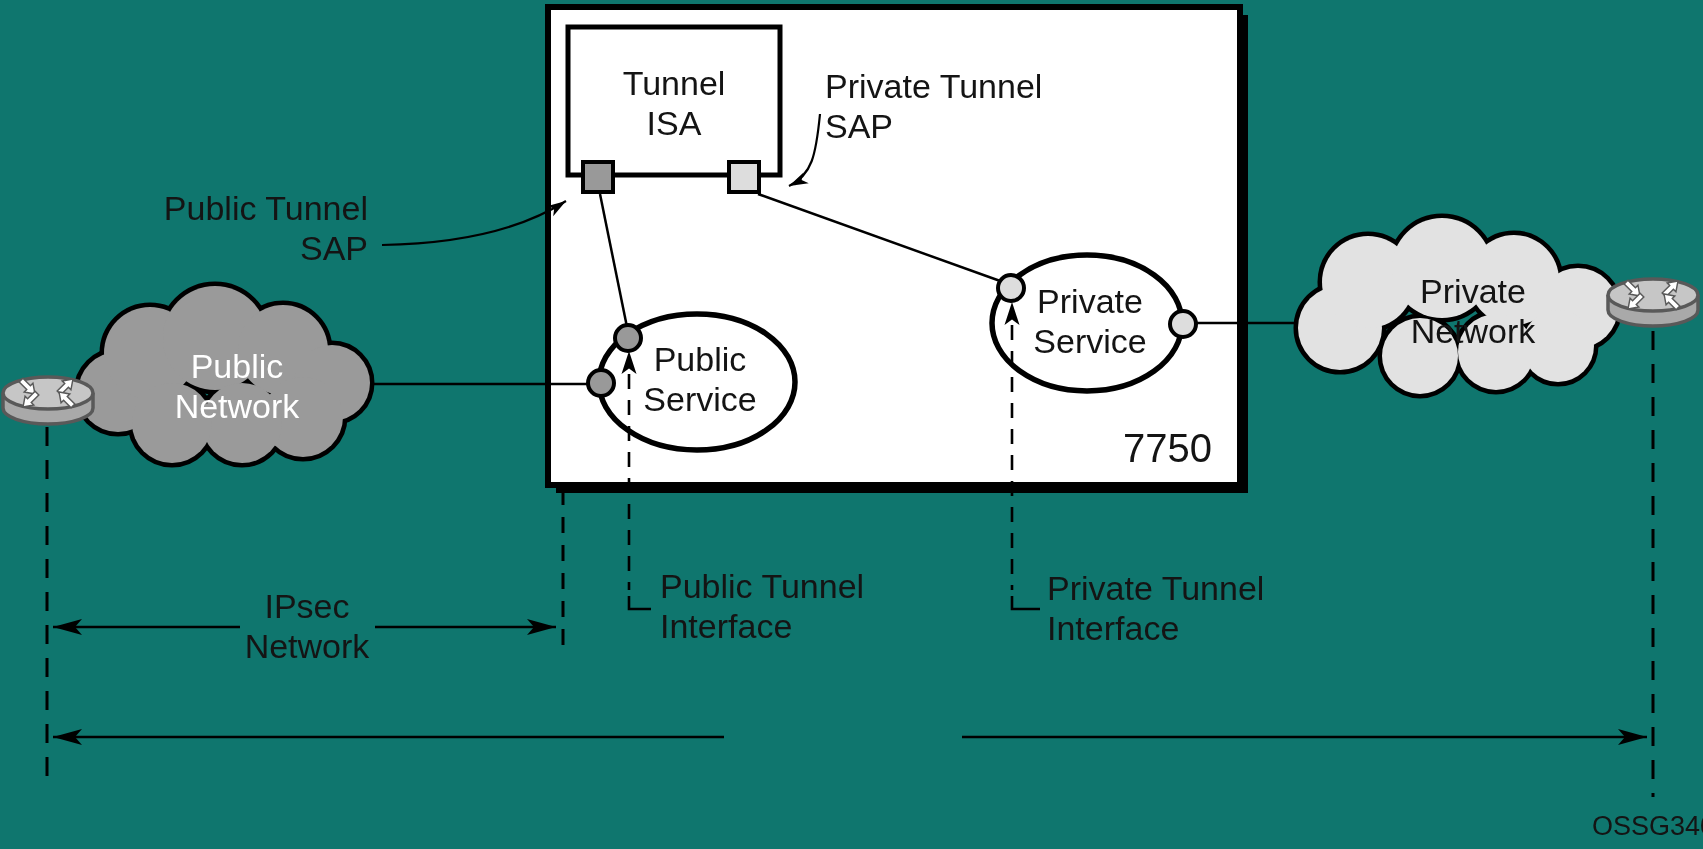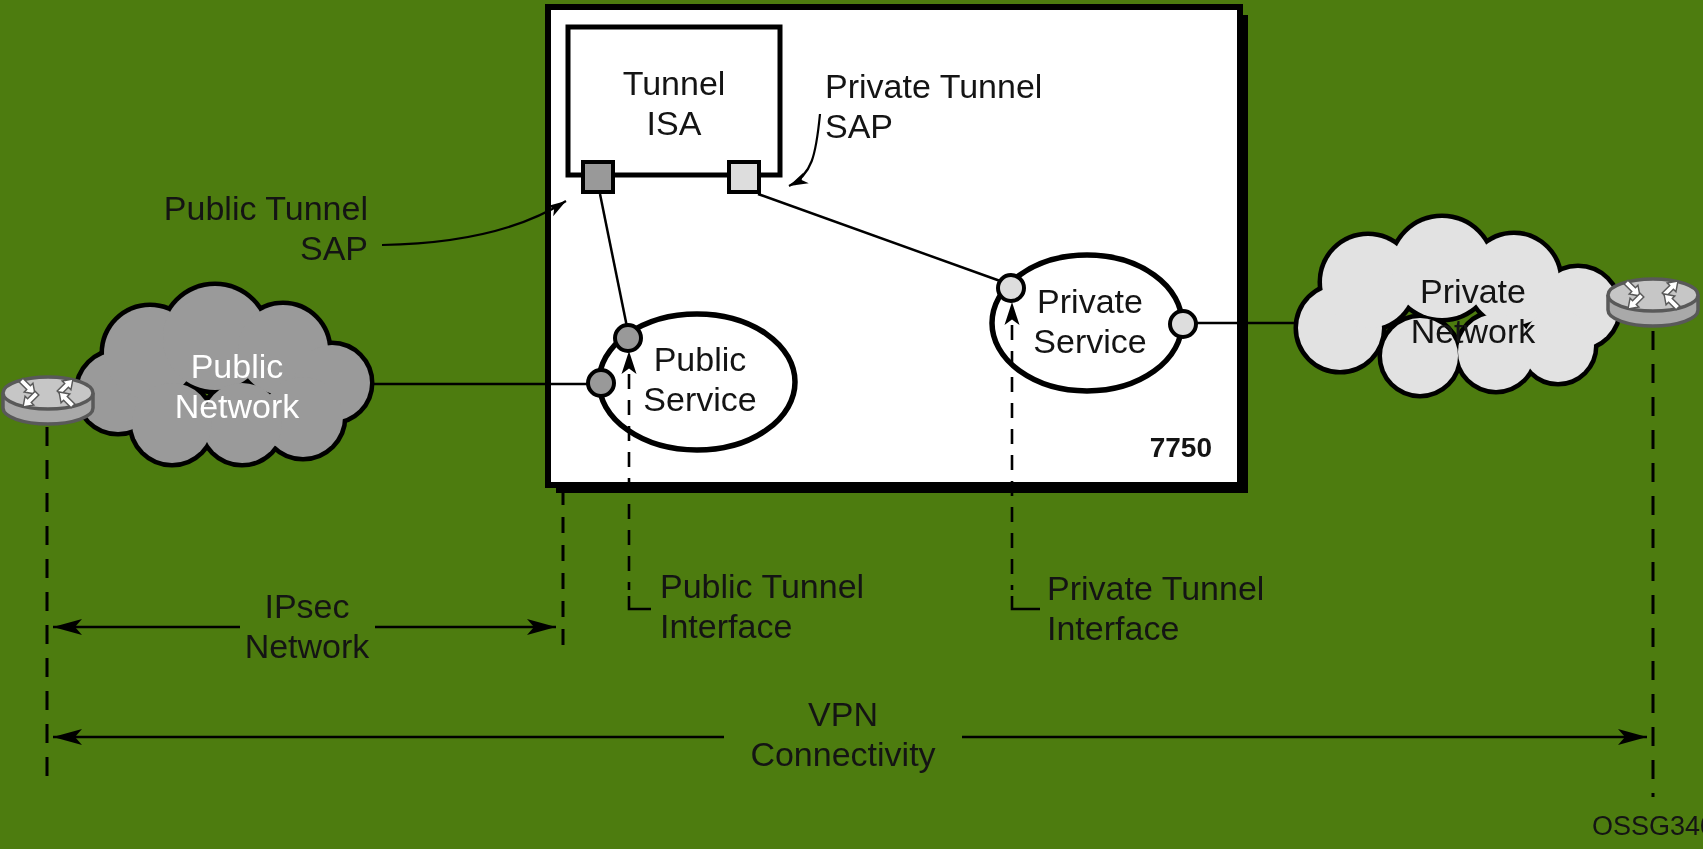--- a/index.html
+++ b/index.html
@@ -1,24 +1,24 @@
 <!DOCTYPE html>
 <html><head>
 <meta charset="utf-8">
 <style>
   html,body{margin:0;padding:0;background:#fff;}
-  #canvas{position:relative;width:1703px;height:849px;background:#4d7c0f;overflow:hidden;
+  #canvas{position:relative;width:1703px;height:849px;background:#0f766e;overflow:hidden;
           font-family:"Liberation Sans", sans-serif;}
   #diagram-svg{position:absolute;left:0;top:0;}
   .lbl{position:absolute;font-size:34px;line-height:40px;color:#141414;
        white-space:pre-line;letter-spacing:0px;}
   .center{transform:translateX(-50%);text-align:center;}
   .right{text-align:right;}
   .white{color:#ffffff;}
-  .bold{font-weight:bold;font-size:28px;text-align:center;}
+  .bold{font-weight:normal;font-size:40px;text-align:center;}
   .small{font-size:27px;line-height:30px;}
 </style>
 </head>
 <body>
 
 <div id="canvas">
 
 <svg id="diagram-svg" width="1703" height="849" viewBox="0 0 1703 849">
   <defs>
     <marker id="barr" markerUnits="userSpaceOnUse" markerWidth="30" markerHeight="18" viewBox="0 0 30 18" refX="29" refY="9" orient="auto-start-reverse">
@@ -173,18 +173,16 @@
 
 <div class="lbl center" style="left:307px;top:586px;">IPsec
 Network</div>
 
 <div class="lbl" style="left:660px;top:566px;">Public Tunnel
 Interface</div>
 
 <div class="lbl" style="left:1047px;top:568px;">Private Tunnel
 Interface</div>
 
-<div class="lbl center" style="left:843px;top:694px;">VPN
-Connectivity</div>
 
 <div class="lbl small" style="left:1592px;top:811px;">OSSG340</div>
 
 </div>
 
 </body></html>

